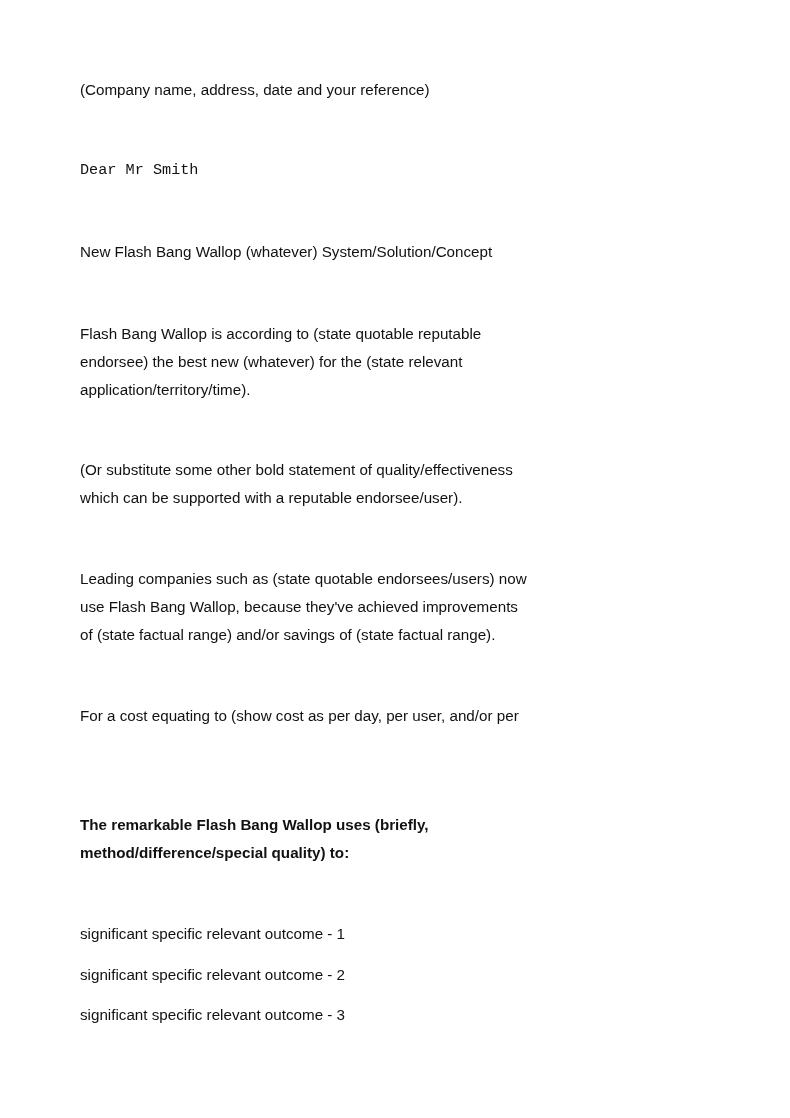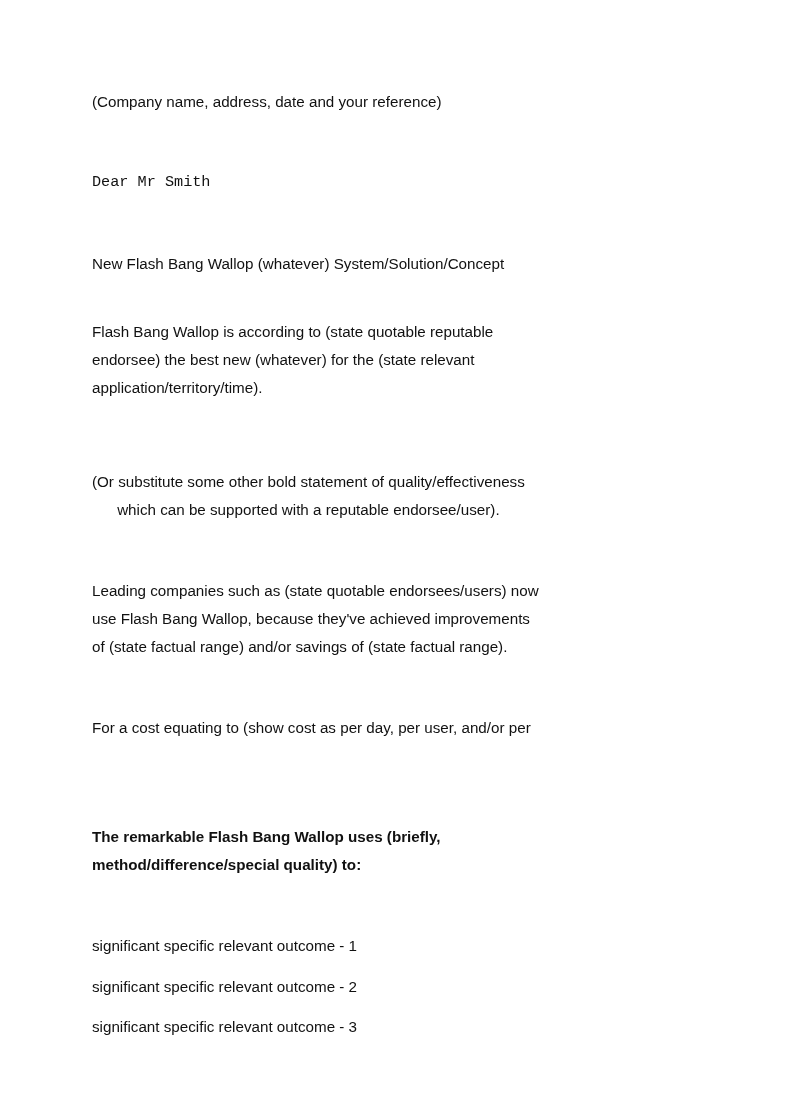--- a/index.html
+++ b/index.html
@@ -12,21 +12,21 @@
       height: 1118px;
       position: relative;
       overflow: hidden;
       font-family: "Liberation Sans", sans-serif;
       font-size: 15.2px;
       color: #111111;
     }
     .block {
       position: absolute;
       left: 75px;
-      margin: 17px;
+      margin: 5px;
       line-height: 27.8px;
       white-space: nowrap;
     }
     .line { display: block; }
   </style>
 </head>
 <body>
 
 <div>
 
@@ -35,27 +35,27 @@
   </p>
 
   <p class="block" style="top:152px;font-family:Liberation Mono, monospace;">
     <span class="line">Dear Mr Smith</span>
   </p>
 
   <p class="block" style="top:233px;">
     <span class="line">New Flash Bang Wallop (whatever) System/Solution/Concept</span>
   </p>
 
-  <p class="block" style="top:301px;">
+  <p class="block" style="top:315px;">
     <span class="line">Flash Bang Wallop is according to (state quotable reputable</span>
     <span class="line">endorsee) the best new (whatever) for the (state relevant</span>
     <span class="line">application/territory/time).</span>
   </p>
 
-  <p class="block" style="top:451px;text-align:center;">
+  <p class="block" style="top:451px;">
     <span class="line">(Or substitute some other bold statement of quality/effectiveness</span>
     <span class="line">which can be supported with a reputable endorsee/user).</span>
   </p>
 
   <p class="block" style="top:560px;">
     <span class="line">Leading companies such as (state quotable endorsees/users) now</span>
     <span class="line">use Flash Bang Wallop, because they've achieved improvements</span>
     <span class="line">of (state factual range) and/or savings of (state factual range).</span>
   </p>
 

